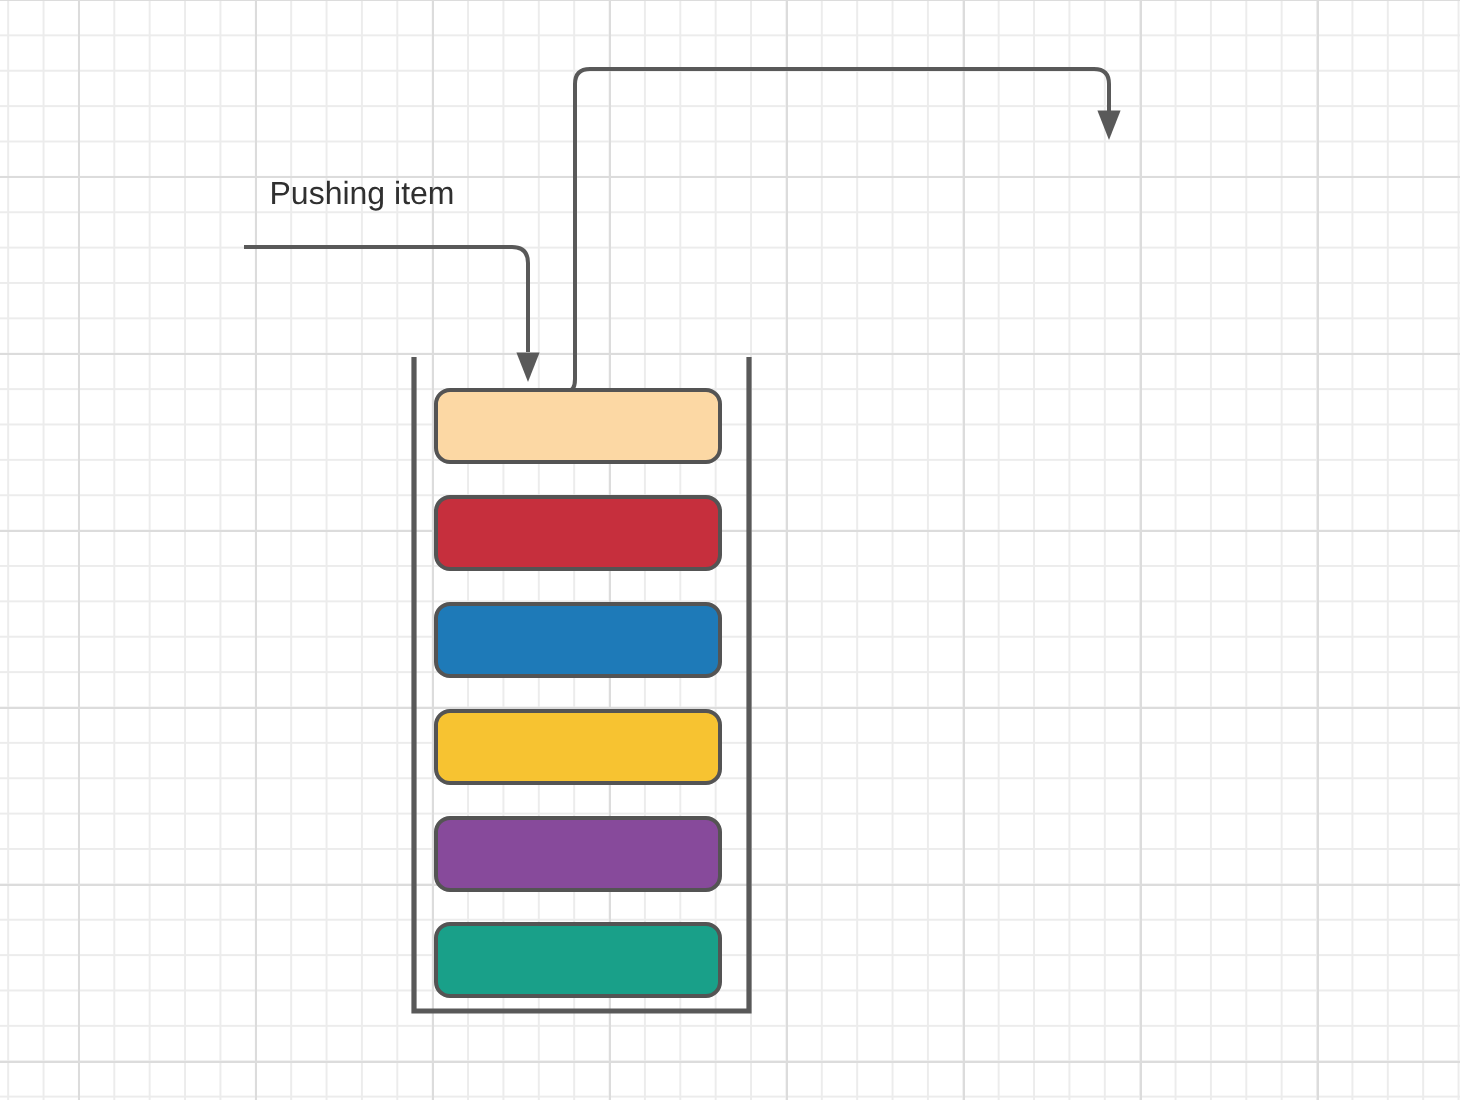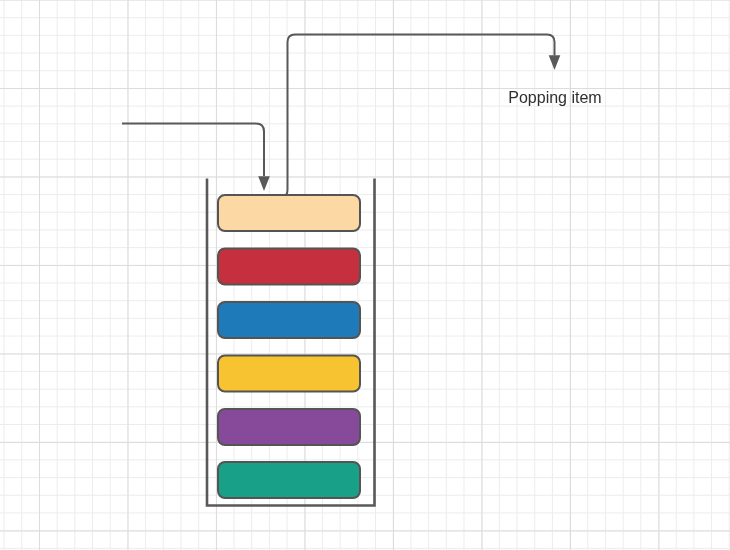--- a/index.html
+++ b/index.html
@@ -51,15 +51,15 @@
     <polygon class="arrowhead" points="554.5,70 548.7,55.2 560.3,55.2"></polygon>
 
     <rect class="stack-item" x="218" y="195" width="142" height="36" rx="7" ry="7" fill="#FCD8A4"></rect>
     <rect class="stack-item" x="218" y="248.5" width="142" height="36" rx="7" ry="7" fill="#C62F3D"></rect>
     <rect class="stack-item" x="218" y="302" width="142" height="36" rx="7" ry="7" fill="#1E7AB8"></rect>
     <rect class="stack-item" x="218" y="355.5" width="142" height="36" rx="7" ry="7" fill="#F7C331"></rect>
     <rect class="stack-item" x="218" y="409" width="142" height="36" rx="7" ry="7" fill="#874A9B"></rect>
     <rect class="stack-item" x="218" y="462" width="142" height="36" rx="7" ry="7" fill="#19A089"></rect>
   </svg>
 
-  <div class="label label-pop">Popping item</div>
+  <div class="label label-push">Pushing item</div>
 
 </div>
 
 </body></html>

